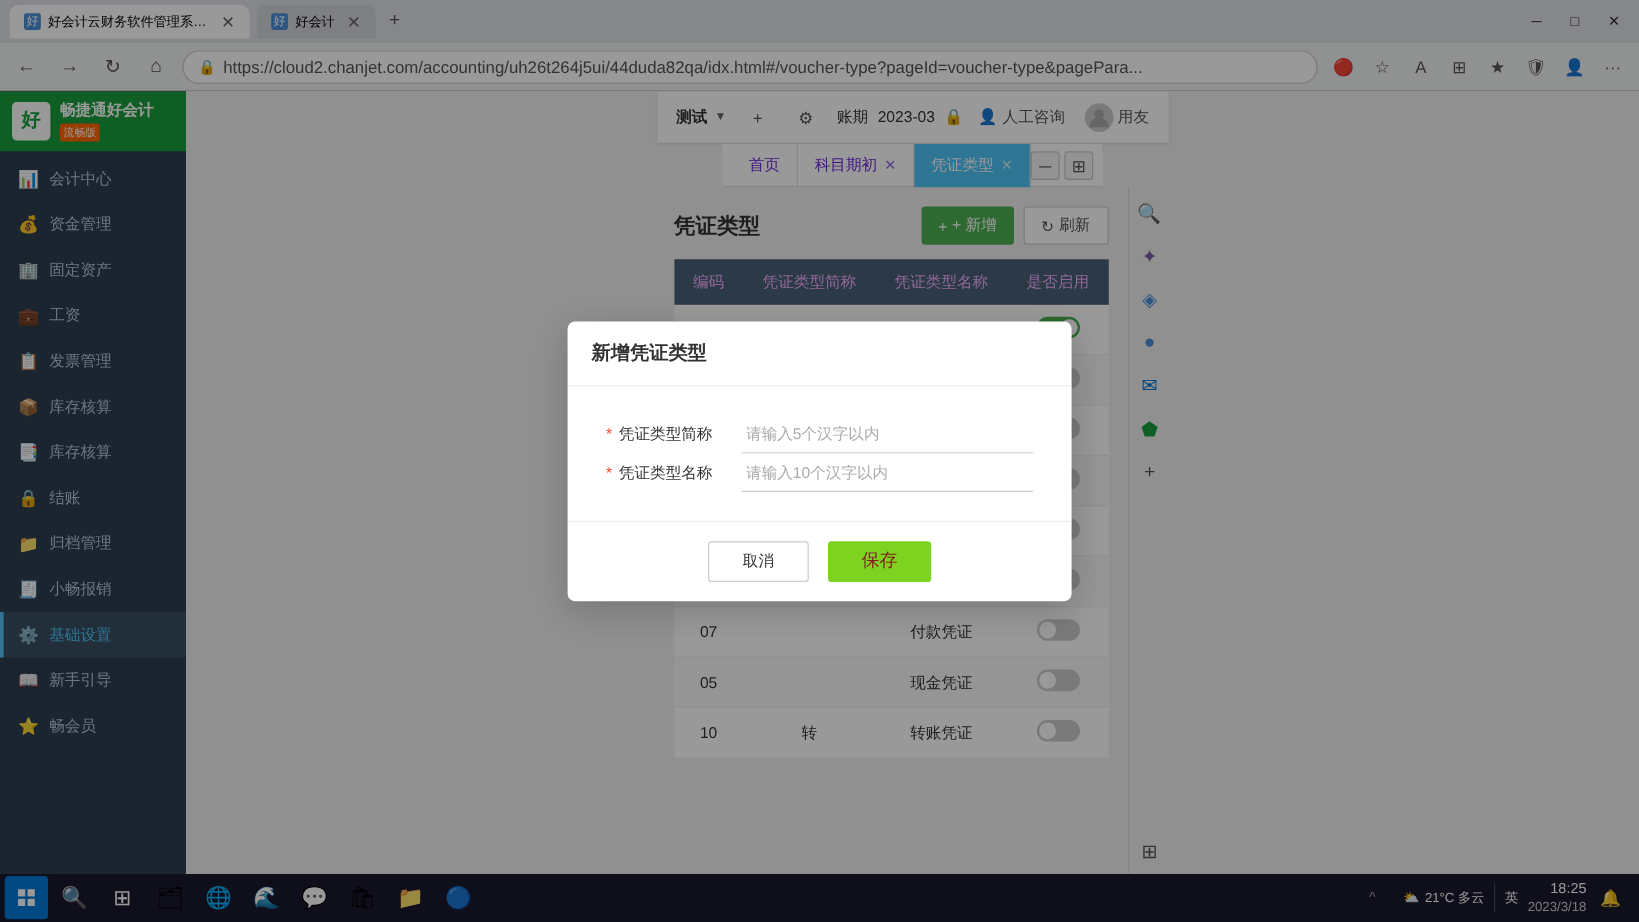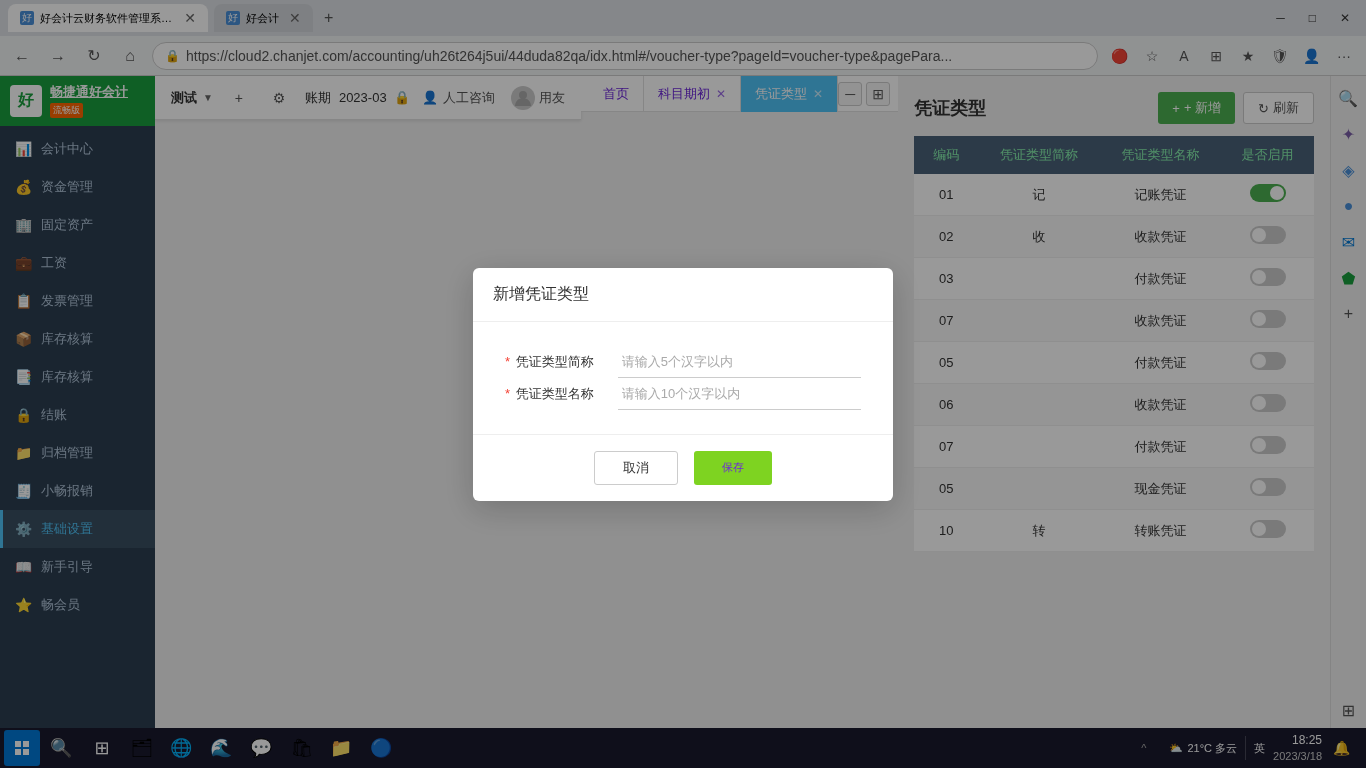--- a/index.html
+++ b/index.html
@@ -24,21 +24,21 @@
     .browser-actions { display: flex; gap: 4px; }
     .browser-action-btn { width: 28px; height: 28px; display: flex; align-items: center; justify-content: center; font-size: 14px; color: #555; cursor: pointer; border-radius: 4px; }
 
     
     .app-layout { display: flex; height: calc(768px - 76px); }
 
     
     .sidebar { width: 155px; background: #2c3e50; flex-shrink: 0; display: flex; flex-direction: column; overflow: hidden; }
     .sidebar-logo { background: #1a9f3e; padding: 8px 10px; display: flex; align-items: center; gap: 8px; }
     .logo-icon { width: 32px; height: 32px; background: #fff; border-radius: 4px; display: flex; align-items: center; justify-content: center; color: #1a9f3e; font-size: 16px; font-weight: bold; }
-    .logo-text { color: #fff; font-size: 13px; font-weight: bold; line-height: 1.3; text-decoration: underline; }
+    .logo-text { color: #fff; font-size: 13px; font-weight: bold; line-height: 1.3; }
     .logo-version { background: #ff6600; color: #fff; font-size: 9px; padding: 1px 3px; border-radius: 2px; display: inline-block; }
     .sidebar-nav { flex: 1; overflow-y: auto; padding-top: 4px; }
     .sidebar-nav::-webkit-scrollbar { width: 4px; }
     .sidebar-nav::-webkit-scrollbar-track { background: #2c3e50; }
     .sidebar-nav::-webkit-scrollbar-thumb { background: #4a6278; }
     .nav-item { display: flex; align-items: center; padding: 10px 12px; color: #b0c4d8; cursor: pointer; gap: 8px; font-size: 13px; border-left: 3px solid transparent; }
     .nav-item.active { background: #3a4f62; color: #4fc3f7; border-left-color: #4fc3f7; }
     .nav-item-icon { width: 18px; height: 18px; flex-shrink: 0; display: flex; align-items: center; justify-content: center; font-size: 14px; }
     .sidebar-bottom { padding: 8px 12px; color: #7a8f9e; font-size: 12px; cursor: pointer; border-top: 1px solid #3a4f62; display: flex; align-items: center; gap: 4px; }
 
@@ -65,47 +65,47 @@
     
     .page-content { flex: 1; overflow: auto; padding: 16px; }
     .page-title-bar { display: flex; align-items: center; justify-content: space-between; margin-bottom: 12px; }
     .page-title { font-size: 18px; font-weight: bold; color: #333; }
     .page-actions { display: flex; gap: 8px; }
     .btn-primary { background: #4caf50; color: #fff; border: none; padding: 6px 14px; border-radius: 3px; cursor: pointer; font-size: 13px; display: flex; align-items: center; gap: 4px; }
     .btn-default { background: #fff; color: #555; border: 1px solid #ccc; padding: 6px 14px; border-radius: 3px; cursor: pointer; font-size: 13px; display: flex; align-items: center; gap: 4px; }
 
     
     .data-table { width: 100%; border-collapse: collapse; background: #fff; }
-    .data-table thead tr { background: #4a6278; color: #86efac; }
+    .data-table thead tr { background: #4a6278; color: #f0abfc; }
     .data-table th { padding: 10px 16px; text-align: center; font-weight: normal; font-size: 13px; }
     .data-table td { padding: 10px 16px; text-align: center; font-size: 13px; color: #333; border-bottom: 1px solid #eee; }
     .data-table tbody tr:nth-child(even) { background: #f9f9f9; }
     .toggle-on { width: 36px; height: 18px; background: #4caf50; border-radius: 9px; position: relative; display: inline-block; }
     .toggle-on::after { content: ''; position: absolute; right: 2px; top: 2px; width: 14px; height: 14px; background: #fff; border-radius: 50%; }
     .toggle-off { width: 36px; height: 18px; background: #ccc; border-radius: 9px; position: relative; display: inline-block; }
     .toggle-off::after { content: ''; position: absolute; left: 2px; top: 2px; width: 14px; height: 14px; background: #fff; border-radius: 50%; }
 
     
     .right-panel { width: 36px; background: #f0f0f0; border-left: 1px solid #ddd; display: flex; flex-direction: column; align-items: center; padding: 8px 0; gap: 8px; }
     .right-panel-icon { width: 28px; height: 28px; display: flex; align-items: center; justify-content: center; cursor: pointer; color: #555; font-size: 16px; border-radius: 4px; }
     .right-panel-icon.active { color: #4a90d9; }
 
     
     .modal-overlay { position: fixed; top: 0; left: 0; width: 100%; height: 100%; background: rgba(0,0,0,0.4); z-index: 1000; display: flex; align-items: center; justify-content: center; }
     .modal { background: #fff; border-radius: 6px; width: 420px; box-shadow: 0 8px 32px rgba(0,0,0,0.2); overflow: hidden; }
-    .modal-header { padding: 16px 20px; font-size: 16px; font-weight: normal; color: #333; border-bottom: 1px solid #eee; }
+    .modal-header { padding: 16px 20px; font-size: 16px; font-weight: bold; color: #333; border-bottom: 1px solid #eee; }
     .modal-body { padding: 24px 32px; }
     .form-group { display: flex; align-items: center; gap: 24px; }
     .form-label { font-size: 13px; color: #333; white-space: nowrap; min-width: 80px; text-align: right; }
     .form-required { color: #f44336; margin-right: 2px; }
     .form-input { flex: 1; height: 32px; border: none; border-bottom: 1px solid #ccc; outline: none; font-size: 13px; padding: 0 4px; color: #333; }
     .form-input::placeholder { color: #aaa; }
     .modal-footer { padding: 16px 32px; display: flex; justify-content: center; gap: 16px; border-top: 1px solid #eee; }
     .btn-cancel { background: #fff; color: #333; border: 1px solid #ccc; padding: 7px 28px; border-radius: 3px; cursor: pointer; font-size: 13px; }
-    .btn-save { background: #7ed321; color: #6d28d9; border: none; padding: 7px 28px; border-radius: 3px; cursor: pointer; font-size: 11px; font-family: Liberation Mono, monospace; }
+    .btn-save { background: #7ed321; color: #7f1d1d; border: none; padding: 7px 28px; border-radius: 3px; cursor: pointer; font-size: 15px; font-family: Liberation Mono, monospace; }
 
     
     .taskbar { height: 40px; background: #1a1a2e; display: flex; align-items: center; padding: 0 4px; gap: 4px; position: fixed; bottom: 0; left: 0; right: 0; }
     .taskbar-start { width: 36px; height: 36px; display: flex; align-items: center; justify-content: center; background: #0078d7; border-radius: 3px; cursor: pointer; }
     .taskbar-btn { width: 36px; height: 36px; display: flex; align-items: center; justify-content: center; cursor: pointer; border-radius: 3px; }
     .taskbar-icon { font-size: 18px; }
     .taskbar-right { margin-left: auto; display: flex; align-items: center; gap: 8px; color: #fff; font-size: 11px; padding-right: 8px; }
     .taskbar-time { text-align: right; line-height: 1.4; }
     .taskbar-weather { display: flex; align-items: center; gap: 4px; }
     .taskbar-notify { width: 24px; height: 24px; display: flex; align-items: center; justify-content: center; cursor: pointer; color: #ccc; font-size: 14px; }
@@ -218,21 +218,21 @@
       <div class="nav-item">
         <span class="nav-item-icon">⭐</span>
         <span>畅会员</span>
       </div>
     </div>
     <div class="sidebar-bottom">
       <span>◀ 取消固定</span>
     </div>
   </div>
 
-  <div style="flex:1; display:flex; flex-direction:row; overflow:hidden;">
+  <div style="flex:1; display:flex; flex-direction:column; overflow:hidden;align-items:center;">
 
     <div class="app-header">
       <div class="company-selector">
         <span class="company-name">测试</span>
         <span class="dropdown-arrow">▼</span>
       </div>
       <div class="header-btn">+</div>
       <div class="header-btn">⚙</div>
       <div class="period-info">
         <span>账期</span>

